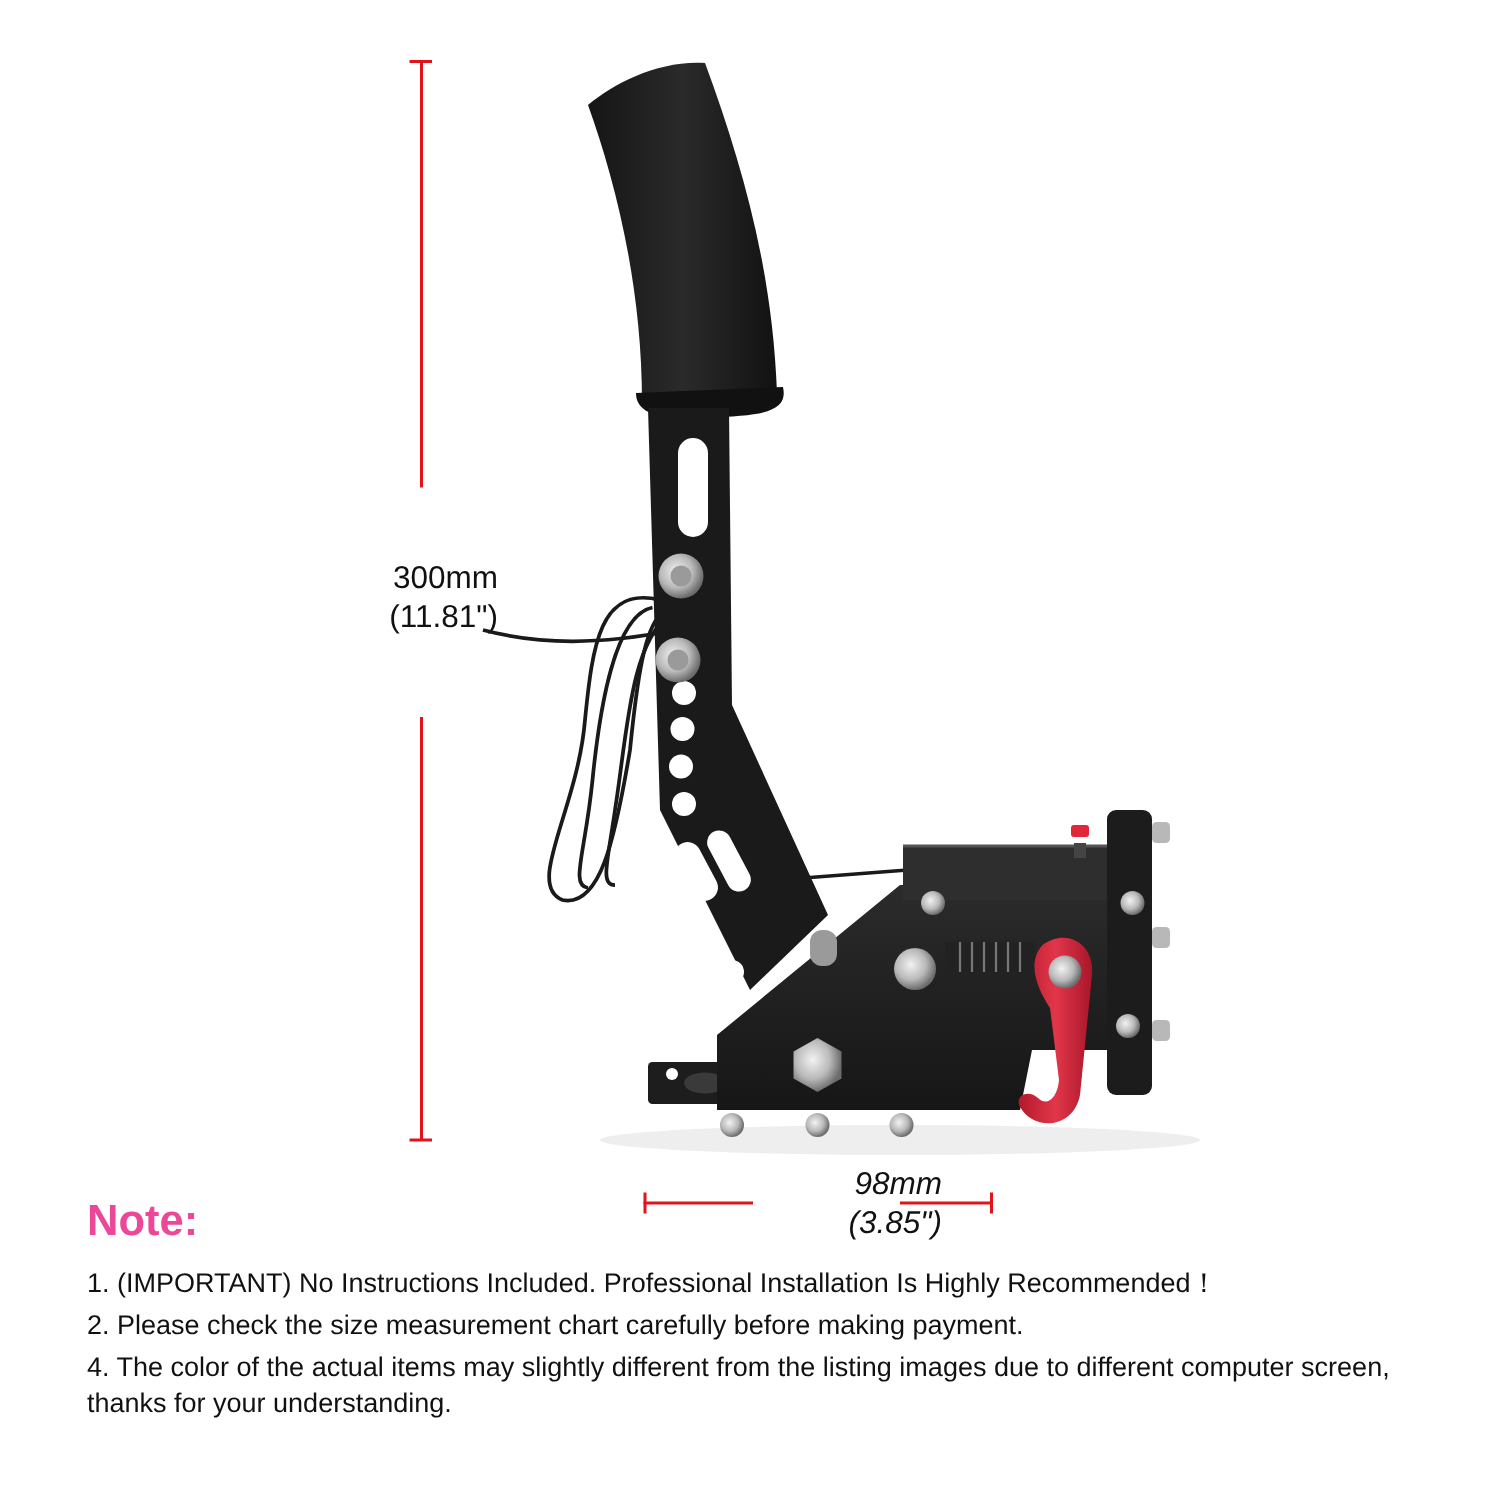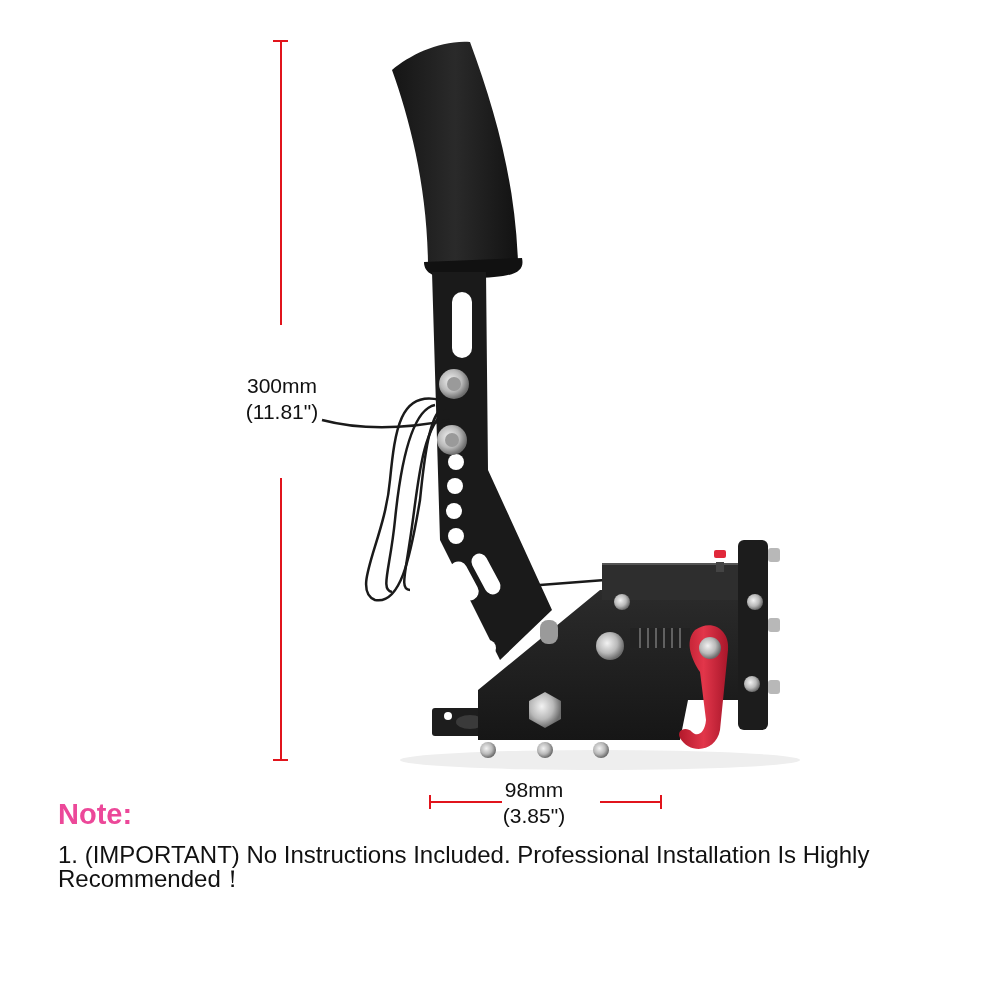--- a/index.html
+++ b/index.html
@@ -4,31 +4,31 @@
   <style>
     html, body { margin: 0; padding: 0; }
     body {
       width: 1000px; height: 1000px; position: relative; overflow: hidden;
       background: #ffffff;
       font-family: "Liberation Sans", sans-serif;
       color: #111;
     }
     .abs { position: absolute; }
     .dim-text {
-      font-size: 21px; line-height: 24px; color: #111; text-align: center;
+      font-size: 21px; line-height: 24px; color: #111; text-align: right;
       white-space: nowrap;
     }
     .red-line { position: absolute; background: #e1141c; }
     .note-title {
       position: absolute; left: 58px; top: 798px;
       font-size: 29px; font-weight: bold; color: #ec4899;
     }
     .notes {
       position: absolute; left: 58px; top: 843px; width: 910px;
-      font-size: 24px; line-height: 24px; color: #111;
+      font-size: 18px; line-height: 24px; color: #111;
     }
     .notes .item { margin-bottom: 4px; }
     .product { position: absolute; left: 0; top: 0; }
   </style>
 </head>
 <body>
 
 <div>
   <div class="red-line" style="left:273px; top:40px; width:15px; height:2px;"></div>
   <div class="red-line" style="left:280px; top:40px; width:2px; height:285px;"></div>
@@ -143,22 +143,24 @@
     <path d="M695 630 C 712 618, 730 630, 728 650 L 720 730 C 716 752, 690 755, 680 738 C 676 730, 686 726, 692 732 C 698 738, 705 732, 706 720 L 700 672 C 692 660, 684 642, 695 630 Z" fill="url(#hook)"></path>
     <circle cx="710" cy="648" r="11" fill="url(#bolt)"></circle>
   </g>
 </svg>
 
 <div>
   <div class="red-line" style="left:429px; top:795px; width:2px; height:14px;"></div>
   <div class="red-line" style="left:429px; top:801px; width:73px; height:2px;"></div>
   <div class="red-line" style="left:600px; top:801px; width:62px; height:2px;"></div>
   <div class="red-line" style="left:660px; top:795px; width:2px; height:14px;"></div>
-  <div class="abs dim-text" style="left:484px; top:778px; width:100px;">
+  <div class="abs dim-text" style="left:528px; top:778px; width:100px;font-style:italic;">
     <div>98mm</div>
     <div style="margin-top:2px;">(3.85")</div>
   </div>
 </div>
 
 <div class="note-title">Note:</div>
 <div class="notes">
   <div class="item">1. (IMPORTANT) No Instructions Included. Professional Installation Is Highly Recommended！</div>
+  <div class="item">2. Please check the size measurement chart carefully before making payment.</div>
+  <div class="item">4. The color of the actual items may slightly different from the listing images due to different computer screen, thanks for your understanding.</div>
 </div>
 
 </body></html>

